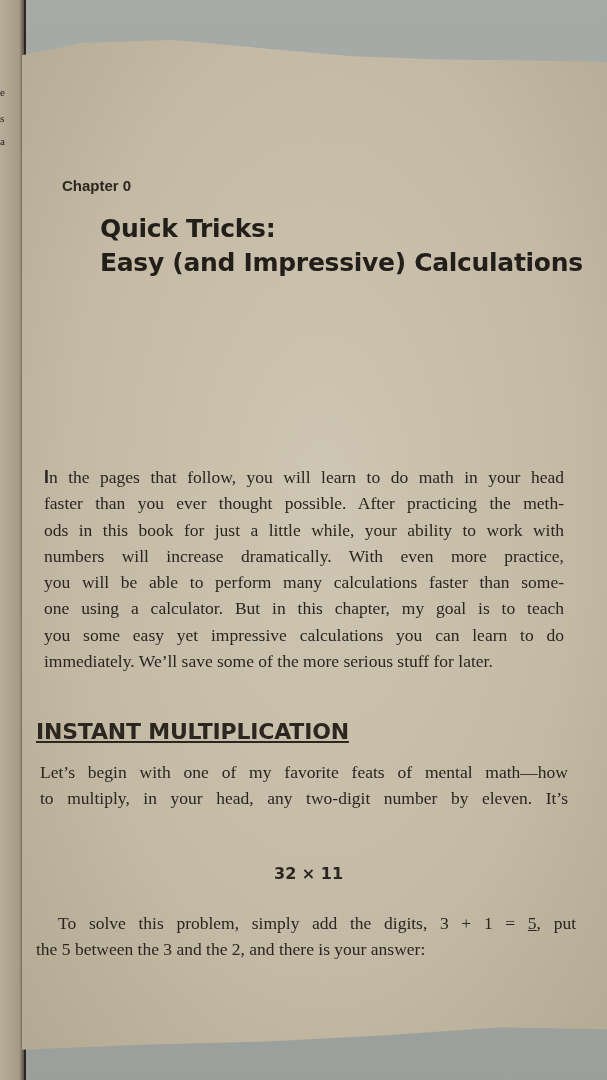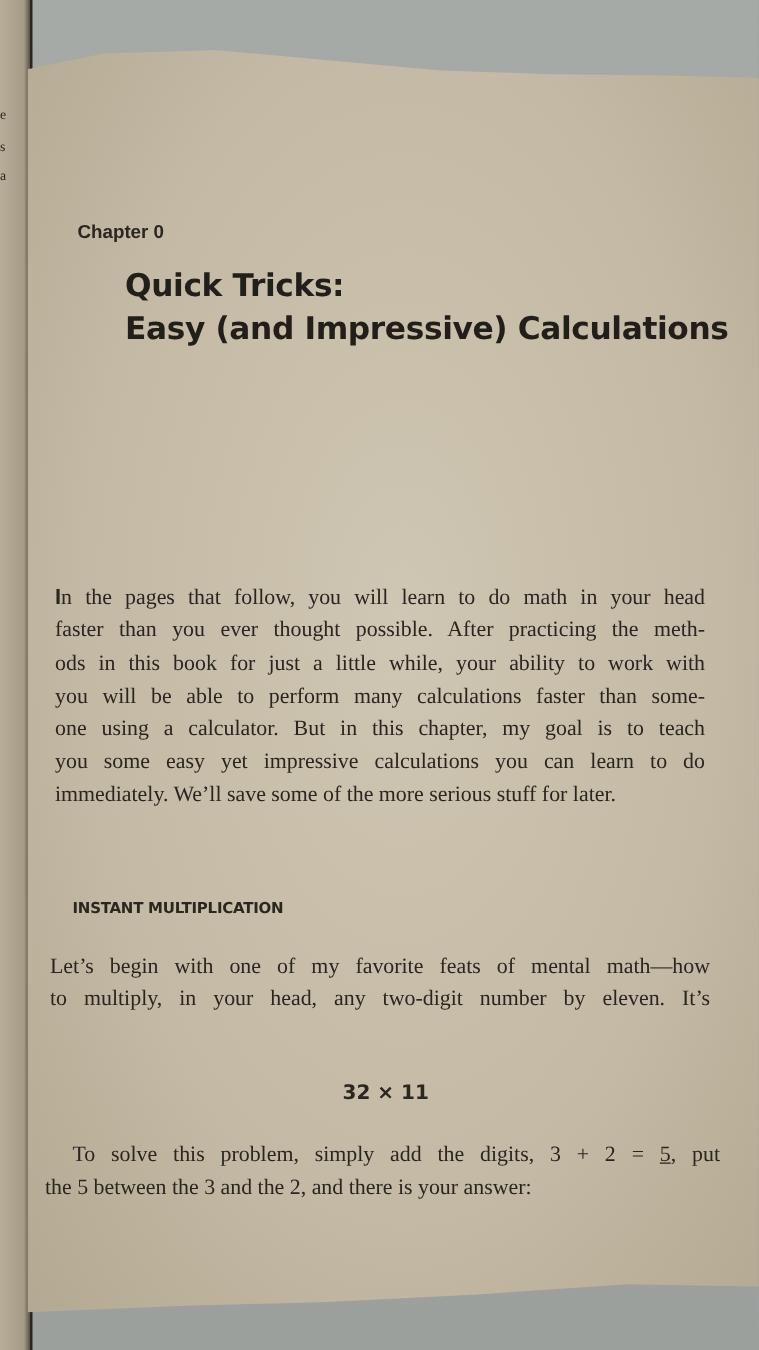--- a/index.html
+++ b/index.html
@@ -41,23 +41,23 @@
   .body {
     position: absolute; left: 44px; width: 520px;
     font-family: "Liberation Serif", serif; font-size: 17.5px;
     line-height: 26.3px; color: #2a2520;
   }
   .body .line { white-space: nowrap; text-align: justify; text-align-last: justify; display: block; }
   .body .line.last { text-align-last: left; }
   .intro { top: 464px; }
   .dropcap { font-family: "Liberation Sans", sans-serif; font-weight: bold; }
   .section-head {
-    position: absolute; left: 58px; top: 719px;
+    position: absolute; left: 36px; top: 719px;
     font-family: "DejaVu Sans", sans-serif; font-weight: bold;
-    font-size: 12px; color: #2b2620; letter-spacing: -0.2px;
+    font-size: 22px; color: #2b2620; letter-spacing: -0.2px; text-decoration: underline;
   }
   .para2 { top: 759px; left: 40px; width: 528px; }
   .equation {
     position: absolute; left: 274px; top: 864px;
     font-family: "DejaVu Sans", sans-serif; font-weight: bold;
     font-size: 16px; color: #2b2620; text-align: right;
   }
   .para3 { top: 910px; left: 36px; width: 540px; }
   .para3 .indent { padding-left: 22px; }
   .ul { text-decoration: underline; }
@@ -79,31 +79,32 @@
 
 <div class="title">
   <div>Quick Tricks:</div>
   <div>Easy (and Impressive) Calculations</div>
 </div>
 
 <div class="body intro">
   <span class="line"><span class="dropcap">I</span><span>n the pages that follow, you will learn to do math in your head</span></span>
   <span class="line">faster than you ever thought possible. After practicing the meth-</span>
   <span class="line">ods in this book for just a little while, your ability to work with</span>
+  <span class="line">numbers will increase dramatically. With even more practice,</span>
   <span class="line">you will be able to perform many calculations faster than some-</span>
   <span class="line">one using a calculator. But in this chapter, my goal is to teach</span>
   <span class="line">you some easy yet impressive calculations you can learn to do</span>
   <span class="line last">immediately. We’ll save some of the more serious stuff for later.</span>
 </div>
 
 <div class="section-head">INSTANT MULTIPLICATION</div>
 
 <div class="body para2">
   <span class="line">Let’s begin with one of my favorite feats of mental math—how</span>
   <span class="line">to multiply, in your head, any two-digit number by eleven. It’s</span>
 </div>
 
 <div class="equation">32 × 11</div>
 
 <div class="body para3">
-  <span class="line indent"><span>To solve this problem, simply add the digits, 3 + 2 = </span><span class="ul">5</span><span>, put</span></span>
+  <span class="line indent"><span>To solve this problem, simply add the digits, 3 + 1 = </span><span class="ul">5</span><span>, put</span></span>
   <span class="line last">the 5 between the 3 and the 2, and there is your answer:</span>
 </div>
 
 </body></html>

